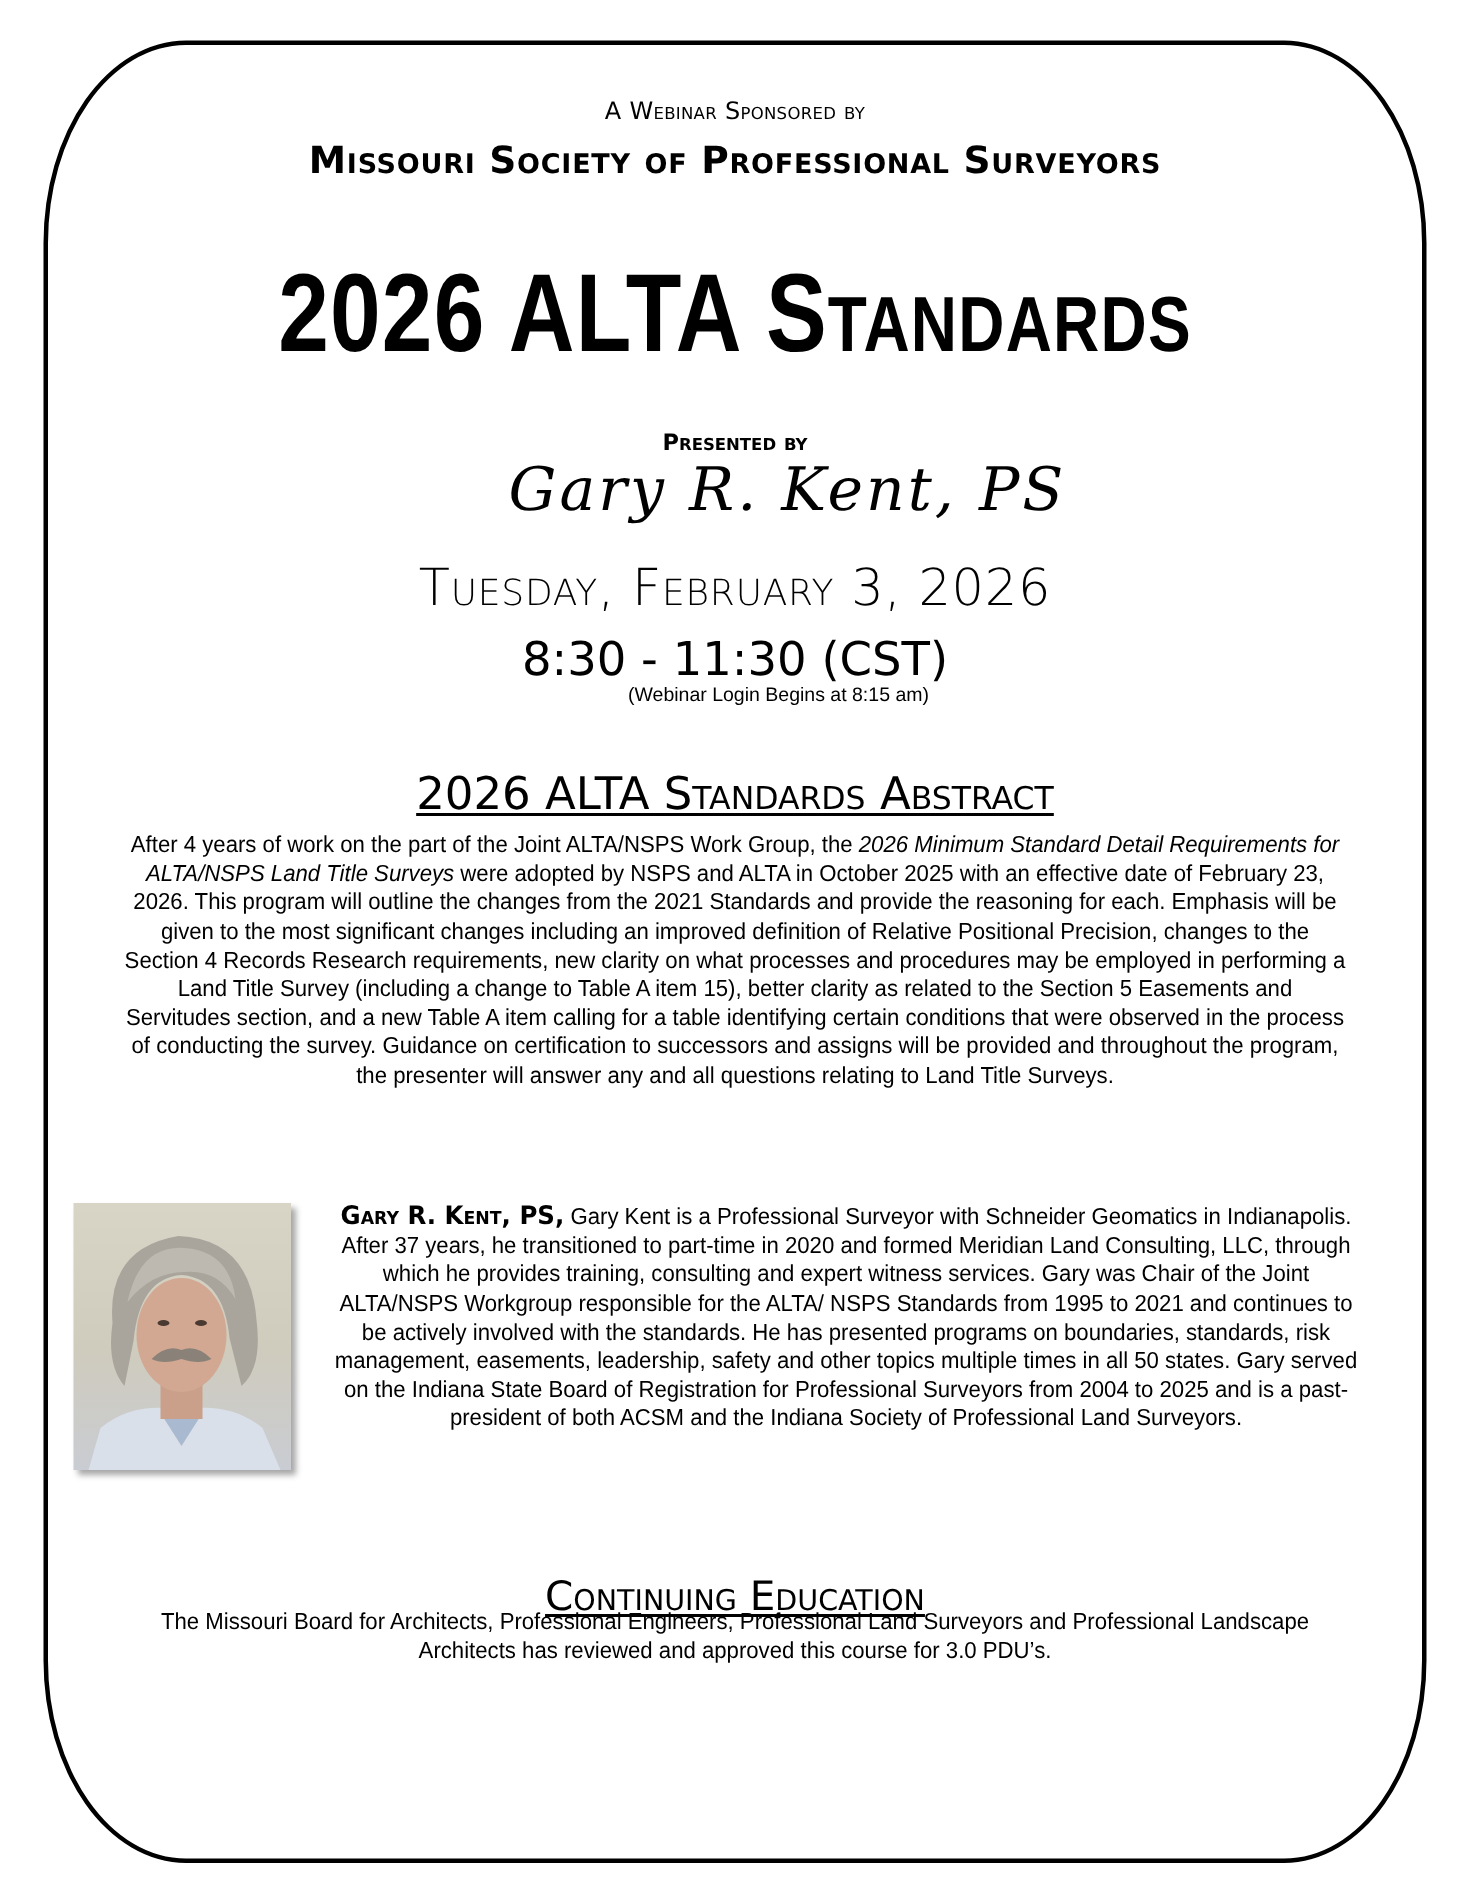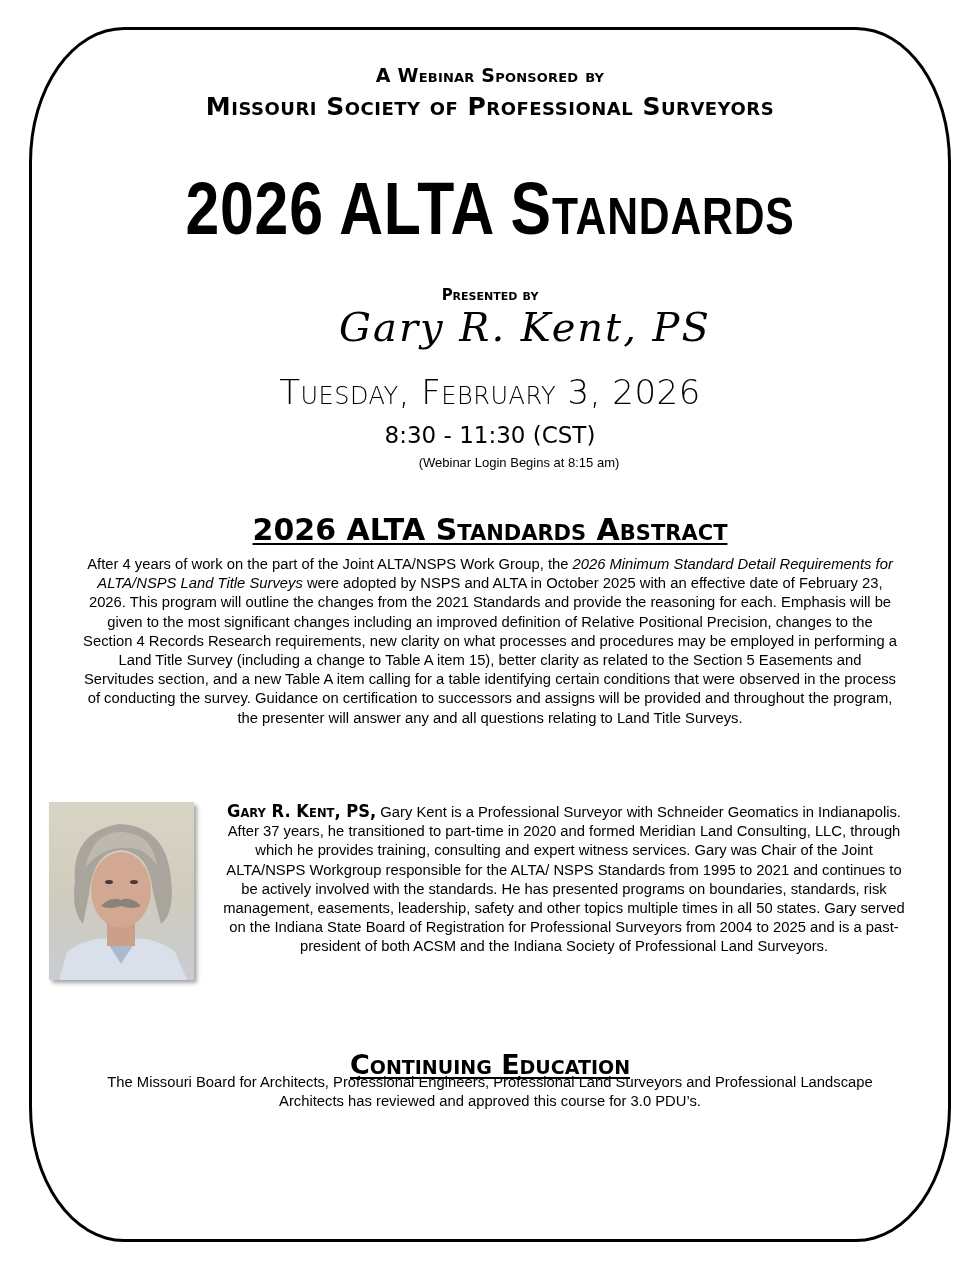--- a/index.html
+++ b/index.html
@@ -16,22 +16,22 @@
       position: absolute;
       left: 29px; top: 27px;
       width: 922px; height: 1215px;
       border: 3px solid #000;
       border-radius: 95px / 135px;
     }
     .center { position: absolute; left: 0; width: 980px; text-align: center; }
     .sponsor-line {
       top: 64px;
       font-family: "DejaVu Sans", sans-serif;
-      font-weight: bold;
-      font-size: 19px;
+      font-weight: normal;
+      font-size: 16px;
       font-variant: small-caps;
       letter-spacing: 0.2px;
     }
     .org-name {
       top: 92px;
       font-family: "DejaVu Sans", sans-serif;
       font-weight: bold;
       font-size: 25px;
       font-variant: small-caps;
       letter-spacing: 0.5px;
@@ -66,30 +66,30 @@
       font-family: "DejaVu Sans", sans-serif;
       font-weight: 300;
       font-size: 34px;
       font-variant: small-caps;
       letter-spacing: 0.5px;
       transform: scaleX(1.0);
     }
     .time {
       top: 422px;
       font-family: "DejaVu Sans", sans-serif;
-      font-size: 23px;
+      font-size: 31px;
     }
     .login-note {
       top: 455px;
       font-size: 13px;
       margin-left: 29px;
     }
     .section-heading {
       font-family: "DejaVu Sans", sans-serif;
-      font-weight: bold;
+      font-weight: normal;
       font-variant: small-caps;
       text-decoration: underline;
       text-decoration-thickness: 2px;
       text-underline-offset: 3px;
     }
     .abstract-heading { top: 512px; font-size: 30px; }
     .abstract-body {
       position: absolute;
       left: 66px; top: 554px; width: 848px;
       text-align: center;

